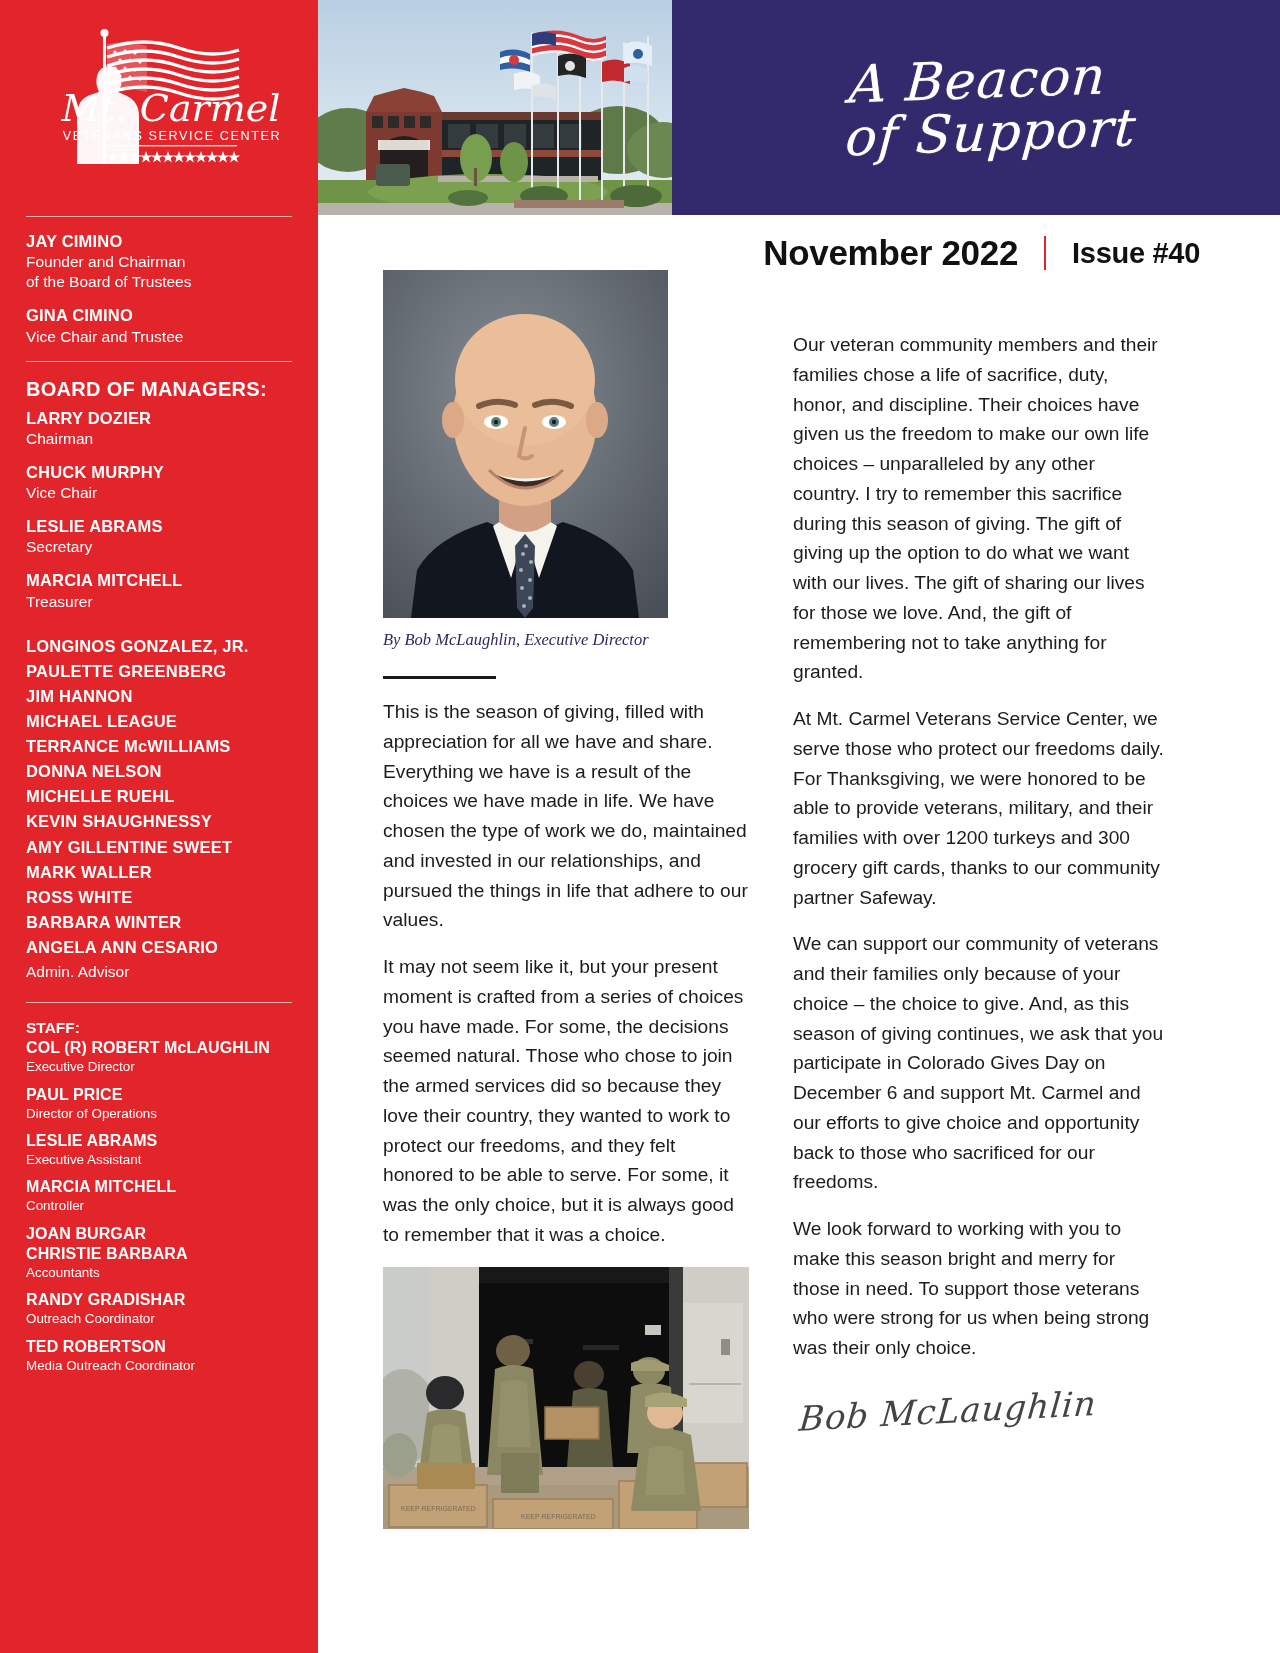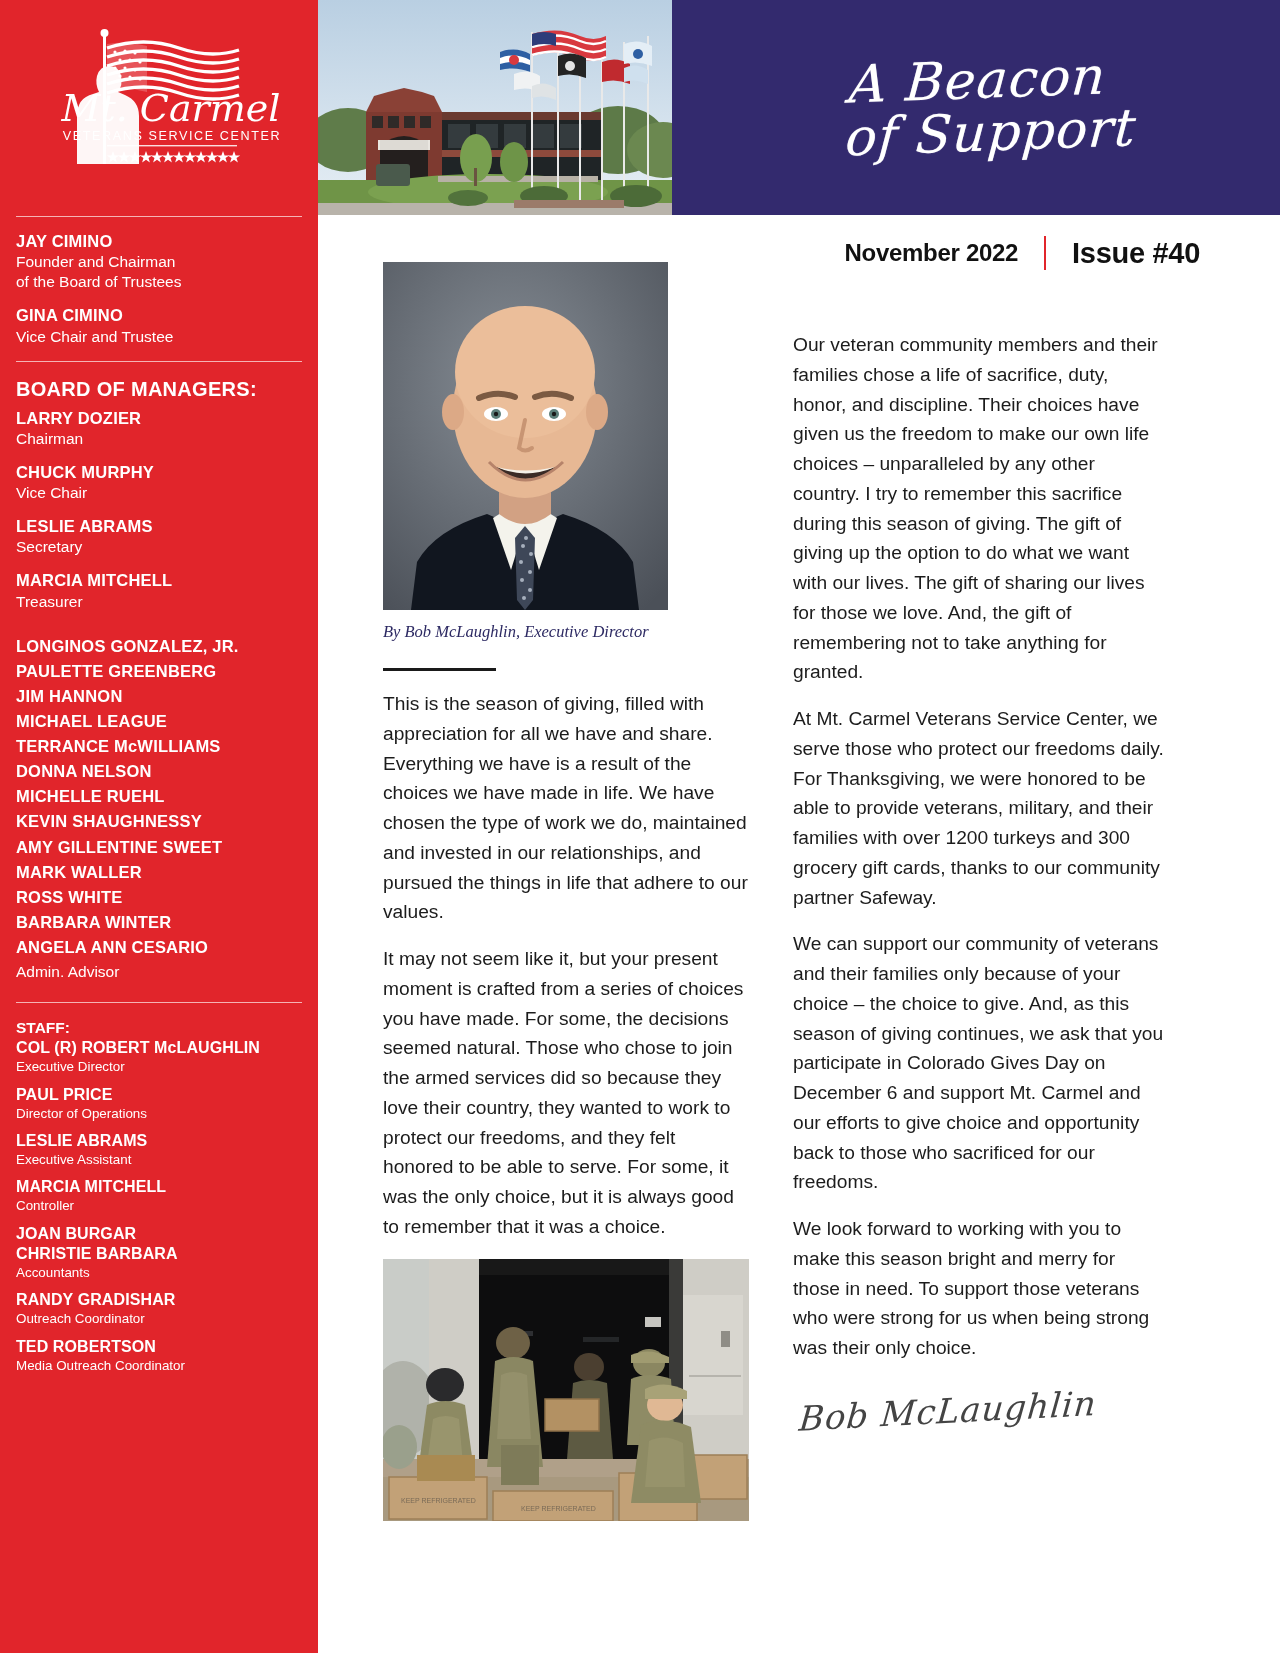--- a/index.html
+++ b/index.html
@@ -10,21 +10,21 @@
     overflow: hidden;
   }
   .page { position: relative; width: 1280px; height: 1653px; background: #fff; }
 
   
   .sidebar {
     position: absolute; left: 0; top: 0;
     width: 318px; height: 1653px;
     background: #e1252b;
     color: #ffffff;
-    padding: 0 16px;
+    padding: 0 26px;
   }
 
   
   .logo-wrap { position: relative; height: 206px; padding-top: 24px; }
   .logo-svg { display:block; margin: 0 auto; }
 
   .rule { height: 1px; background: rgba(255,255,255,.65); margin: 10px 0 14px 0; }
   .rule.tight { margin: 14px 0 16px 0; }
 
   .sb-name {
@@ -72,32 +72,32 @@
   }
   .beacon-l1 { font-size: 52px; letter-spacing: 1px; display:block; }
   .beacon-l2 { font-size: 52px; letter-spacing: 1px; display:block; margin-left: 34px; }
 
   
   .dateline {
     position: absolute; left: 700px; top: 232px; width: 500px; height: 42px;
     display: flex; align-items: center; justify-content: flex-end; gap: 0;
   }
   .dateline .month {
-    font-size: 24px; font-weight: bold; color: #111; letter-spacing: -.3px;
+    font-size: 35px; font-weight: bold; color: #111; letter-spacing: -.3px;
   }
   .dateline .vbar {
     width: 2px; height: 34px; background: #e1252b; margin: 0 26px;
   }
   .dateline .issue {
     font-size: 29px; font-weight: bold; color: #111; letter-spacing: -.3px;
   }
 
   
   .col-mid {
-    position: absolute; left: 383px; top: 262px; width: 366px;
+    position: absolute; left: 383px; top: 270px; width: 366px;
   }
   .headshot {
     width: 285px; height: 348px;
     background: linear-gradient(160deg,#7d838b 0%, #5d636b 55%, #4c5159 100%);
     position: relative; overflow: hidden;
   }
   .caption {
     font-family: "Liberation Serif", serif;
     font-style: italic;
     font-size: 16.5px;

